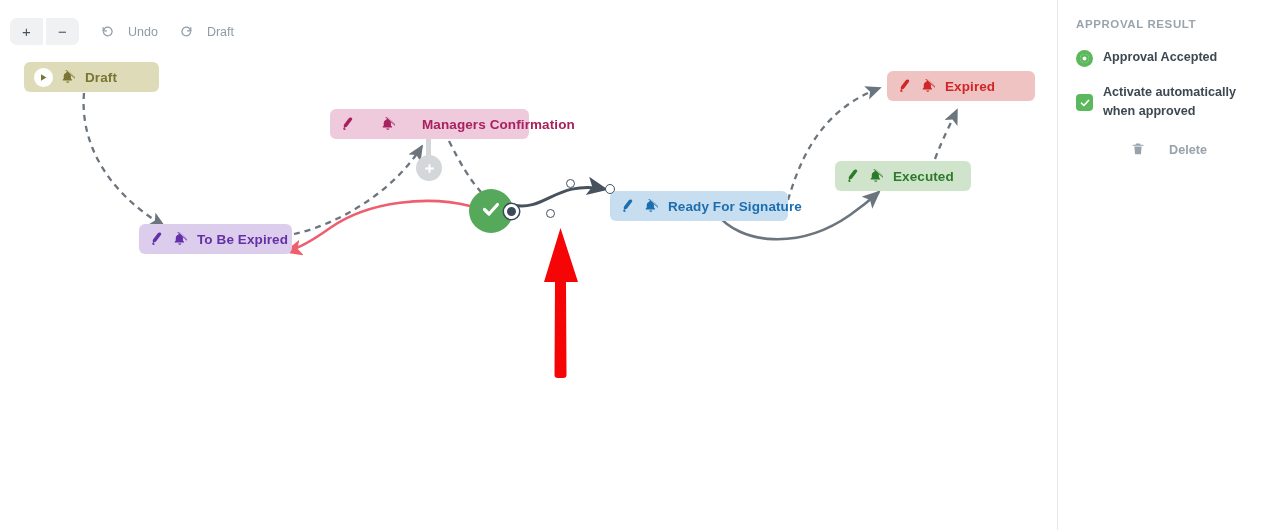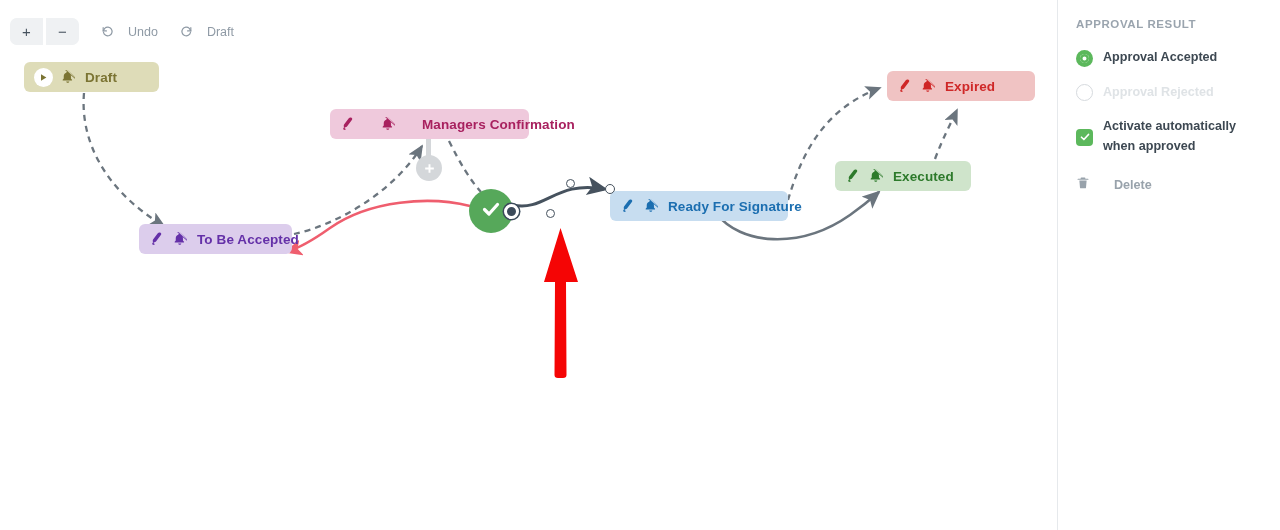--- a/index.html
+++ b/index.html
@@ -179,21 +179,21 @@
   .radio.off { background:#ffffff; border:1.6px solid #d6dade; }
   .opt-label { font-size: 12.6px; color: #3d4852; font-weight: 600; line-height: 1.55; }
   .opt-label.disabled { color: #dfe3e6; }
 
   .checkbox {
     width: 17px; height: 17px; border-radius: 4px;
     background: #5cb85c; flex: none; margin-top: 1px;
     display: flex; align-items: center; justify-content: center;
   }
   #delete-row {
-    display: flex; align-items: center; justify-content: flex-start;
+    display: flex; align-items: center; justify-content: center;
     gap: 24px;
     margin-top: 20px;
     color: #98a2ab;
     font-size: 12.6px;
     font-weight: 600;
     cursor: pointer;
   }
 </style>
 </head>
 <body>
@@ -292,21 +292,21 @@
         </svg>
       </span>
       <span class="ico">
         <svg width="15" height="15" viewBox="0 0 20 20" fill="#6430a8">
           <path d="M10.2,2.1c-.9,0-1.6.6-1.8,1.4C6.3,4.1,5,6,5,8.2v3.2L3.6,13.1c-.3.4,0,1,.5,1h11.4c.5,0,.8-.6.5-1L14.6,11.4V8.2c0-2.2-1.3-4.1-3.4-4.7C11,2.7,10.9,2.1,10.2,2.1z"></path>
           <path d="M8.2,15.3c.2,1,1.1,1.7,2.1,1.7s1.9-.7,2.1-1.7H8.2z"></path>
           <rect x="1.1" y="2.6" width="18" height="2.1" rx="1" transform="rotate(41 10 10)" fill="#6430a8"></rect>
           <rect x="1.1" y="2.6" width="18" height="1.0" rx=".5" transform="rotate(41 10 10)" fill="#dccdec"></rect>
         </svg>
       </span>
-      <span class="nlabel">To Be Accepted</span>
+      <span class="nlabel">To Be Expired</span>
     </div>
 
     <div class="node n-managers" style="left:330px; top:109px; width:199px;gap:24px;">
       <span class="ico">
         <svg width="16" height="16" viewBox="0 0 20 20" fill="#a8215f">
           <path d="M14.4,2.3c-1.2-1-2.6-.4-3.4.6L5.3,10.2c-.5.6-.7,1.4-.6,2.2l.4,2.6 2.4-1.1c.7-.3 1.3-.9 1.7-1.5l5.6-7.3C15.6,4.2 15.5,3.2 14.4,2.3z"></path>
           <path d="M4.2,16.6c.3.6 1.1.9 1.8.7l1.6-.6-2.9-2.3-.6,1.3C3.9,16 3.9,16.3 4.2,16.6z"></path>
         </svg>
       </span>
       <span class="ico">
@@ -400,24 +400,20 @@
   </div>
 
   <div id="sidebar">
     <div id="sidebar-title">APPROVAL RESULT</div>
 
     <div class="opt-row">
       <span class="radio on"></span>
       <span class="opt-label">Approval Accepted</span>
     </div>
 
-    <div class="opt-row">
-      <span class="radio off"></span>
-      <span class="opt-label disabled">Approval Rejected</span>
-    </div>
 
     <div class="opt-row">
       <span class="checkbox">
         <svg width="12" height="12" viewBox="0 0 24 24" fill="none" stroke="#ffffff" stroke-width="3.4" stroke-linecap="round" stroke-linejoin="round">
           <path d="M5,12.5 L9.8,17 L19,7"></path>
         </svg>
       </span>
       <span class="opt-label">Activate automatically when approved</span>
     </div>
 

